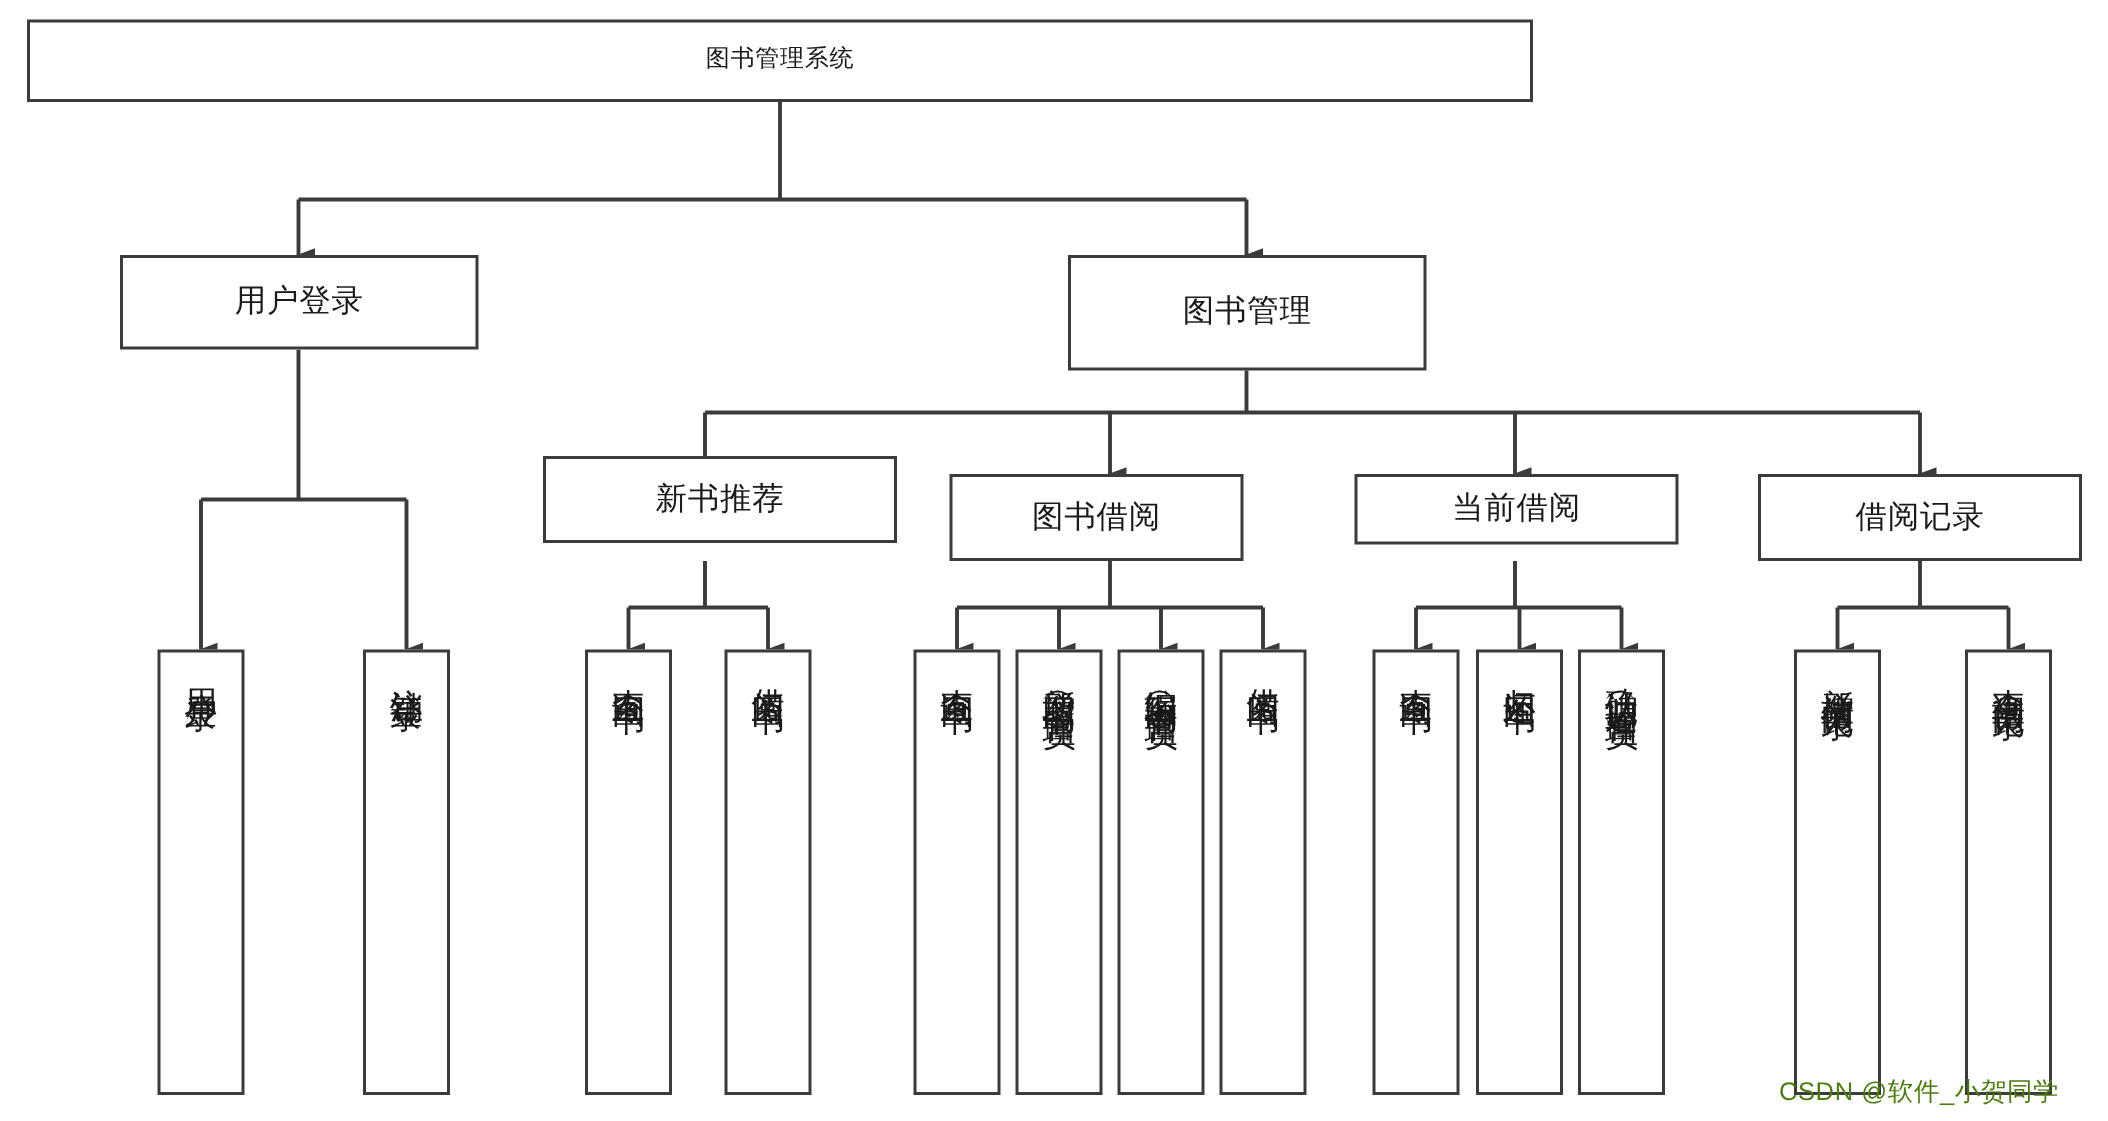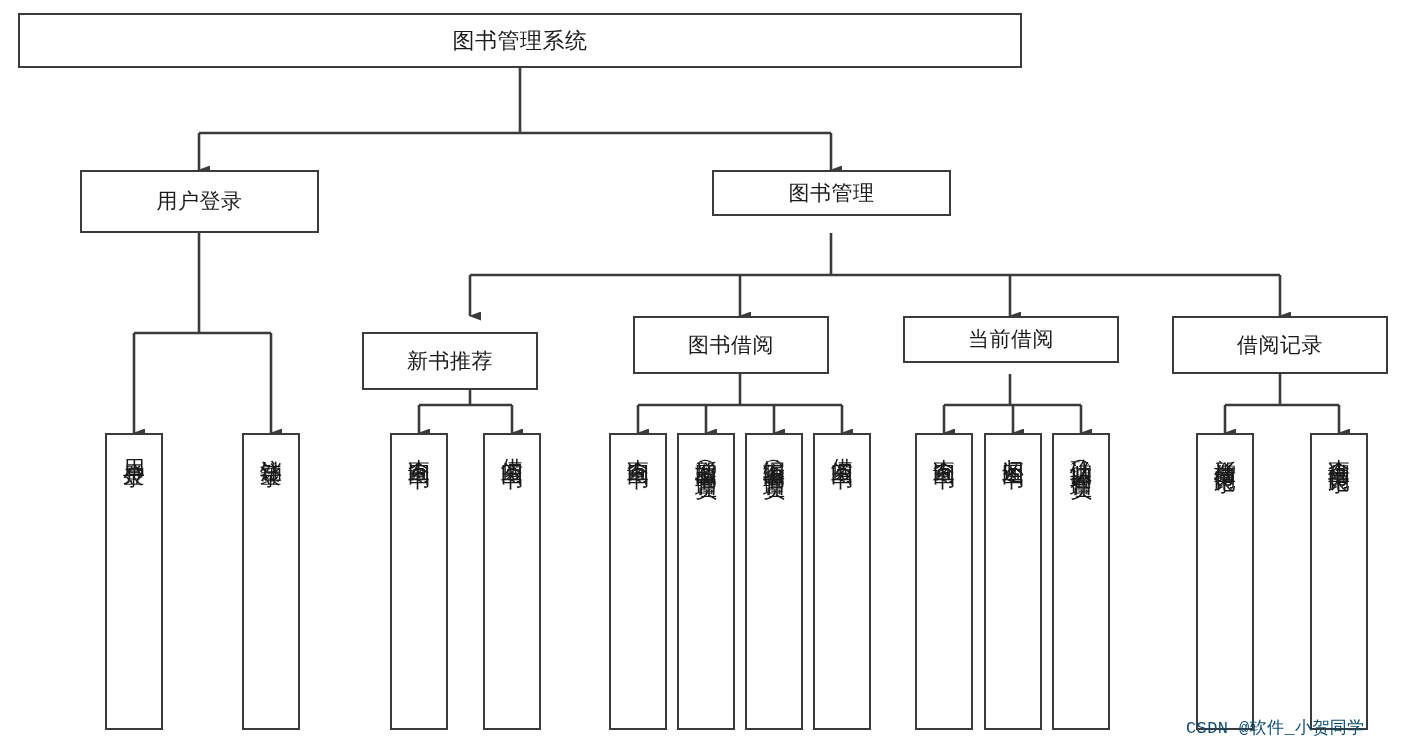--- a/index.html
+++ b/index.html
@@ -24,42 +24,41 @@
   .node .lbl{
     display:block;
     text-align:center;
     line-height:1.18;
     letter-spacing:0.5px;
     white-space:pre-wrap;
   }
 
   
   .node.h .lbl{font-size:21px;}
-  .node.root .lbl{font-size:22px;}
+  .node.root .lbl{font-size:16px;}
 
   
   .node.v{padding:6px 0;align-items:flex-start;}
   .node.v .lbl{
     writing-mode:vertical-rl;
     text-orientation:upright;
     font-size:22px;
     line-height:1.0;
     letter-spacing:3px;
     transform:none;
   }
 
   #watermark{
     position:absolute;
     left:1186px;top:716px;
     font-size:17px;
-    color:#0c4a6e;
+    color:#4d7c0f;
     letter-spacing:0.4px;
     white-space:nowrap;
     pointer-events:none;
-    font-family:Liberation Mono, monospace;
   }
 </style>
 </head>
 <body>
 
 <div id="canvas">
 
   <svg id="wires" viewBox="0 0 1405 747" xmlns="http://www.w3.org/2000/svg">
     <defs>
       <marker id="arrow" markerWidth="9" markerHeight="12" refX="4.5" refY="11" orient="auto" markerUnits="userSpaceOnUse">
@@ -111,25 +110,25 @@
     </g>
   </svg>
 
   <div class="node h root" style="left:18px;top:13px;width:1004px;height:55px;">
     <span class="lbl">图书管理系统</span>
   </div>
 
   <div class="node h" style="left:80px;top:170px;width:239px;height:63px;">
     <span class="lbl">用户登录</span>
   </div>
-  <div class="node h" style="left:712px;top:170px;width:239px;height:46px;">
+  <div class="node h" style="left:712px;top:170px;width:239px;height:77px;">
     <span class="lbl">图书管理</span>
   </div>
 
-  <div class="node h" style="left:362px;top:332px;width:176px;height:58px;align-items:center;">
+  <div class="node h" style="left:362px;top:304px;width:236px;height:58px;align-items:center;">
     <span class="lbl">新书推荐</span>
   </div>
   <div class="node h" style="left:633px;top:316px;width:196px;height:58px;">
     <span class="lbl">图书借阅</span>
   </div>
   <div class="node h" style="left:903px;top:316px;width:216px;height:47px;">
     <span class="lbl">当前借阅</span>
   </div>
   <div class="node h" style="left:1172px;top:316px;width:216px;height:58px;">
     <span class="lbl">借阅记录</span>

